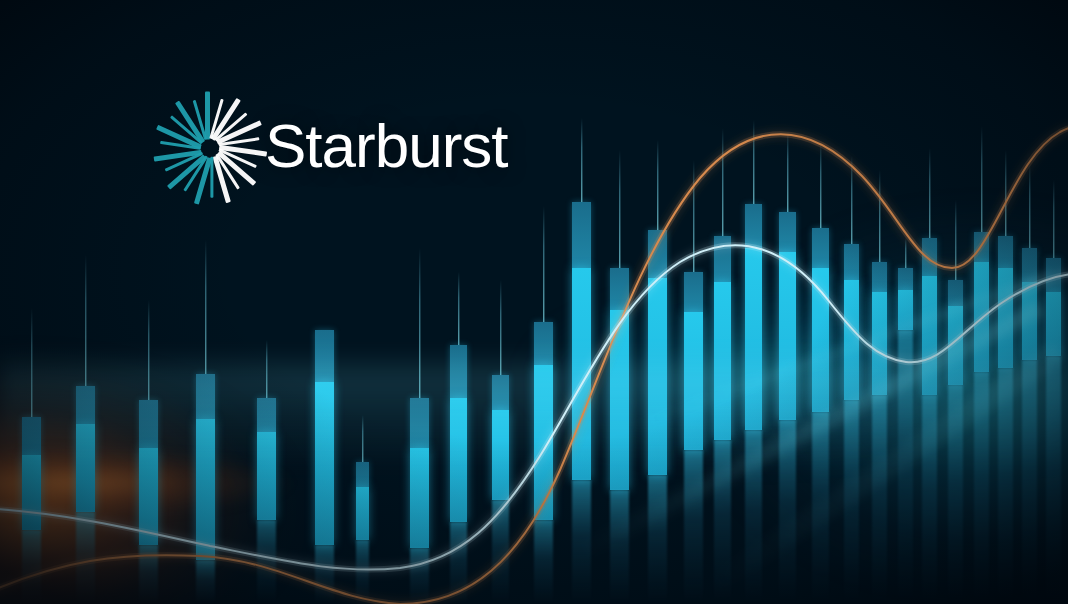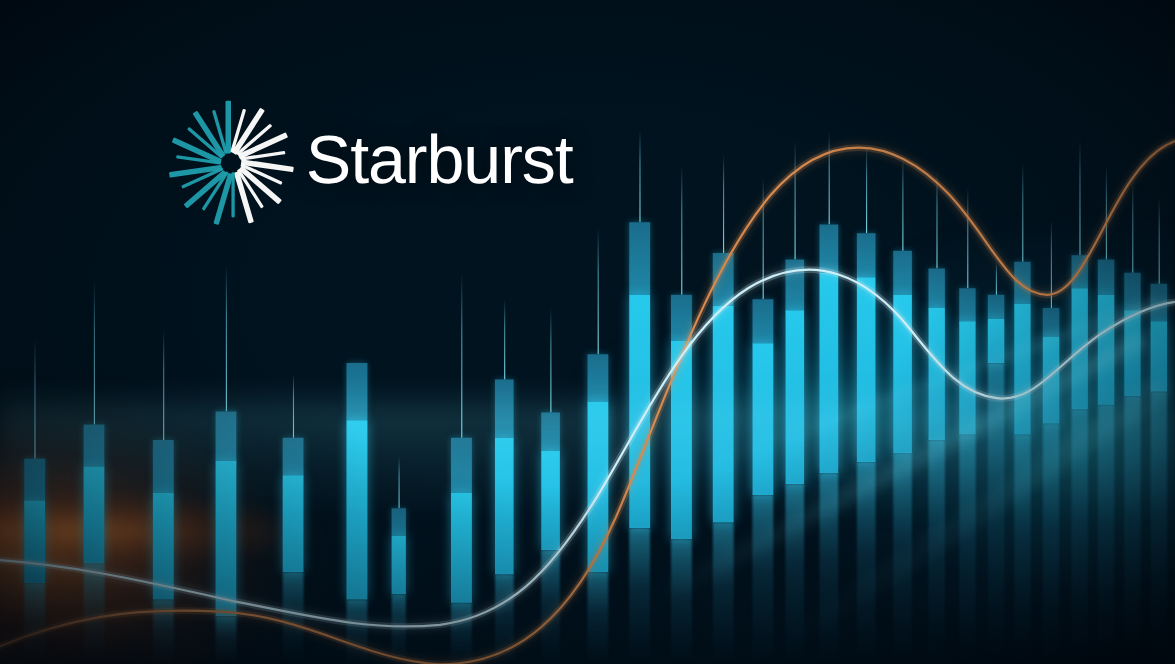--- a/index.html
+++ b/index.html
@@ -73,21 +73,21 @@
              box-shadow:0 0 10px rgba(45,205,245,.55);}
   .bar .tail{position:absolute;left:0;right:0;
              background:linear-gradient(180deg,
                rgba(50,200,240,.55) 0%, rgba(40,160,205,.22) 45%, rgba(30,110,150,0) 100%);
              filter:blur(1px);}
 
   
   svg.curves{position:absolute;left:0;top:0;width:1068px;height:604px;overflow:visible;}
 
   
-  #logo{position:absolute;left:160px;top:96px;display:flex;align-items:center;gap:18px;}
+  #logo{position:absolute;left:160px;top:96px;display:flex;align-items:center;gap:5px;}
   #logo-mark{position:relative;width:100px;height:100px;}
   #logo-mark .sray{position:absolute;left:50%;top:50%;transform-origin:0 50%;}
   #wordmark{
     color:#ffffff;font-size:62px;letter-spacing:-1px;line-height:1;
     font-family:"Liberation Sans", sans-serif;font-weight:400;
     text-shadow:0 0 18px rgba(0,0,0,.55);
   }
 </style>
 </head>
 <body>

